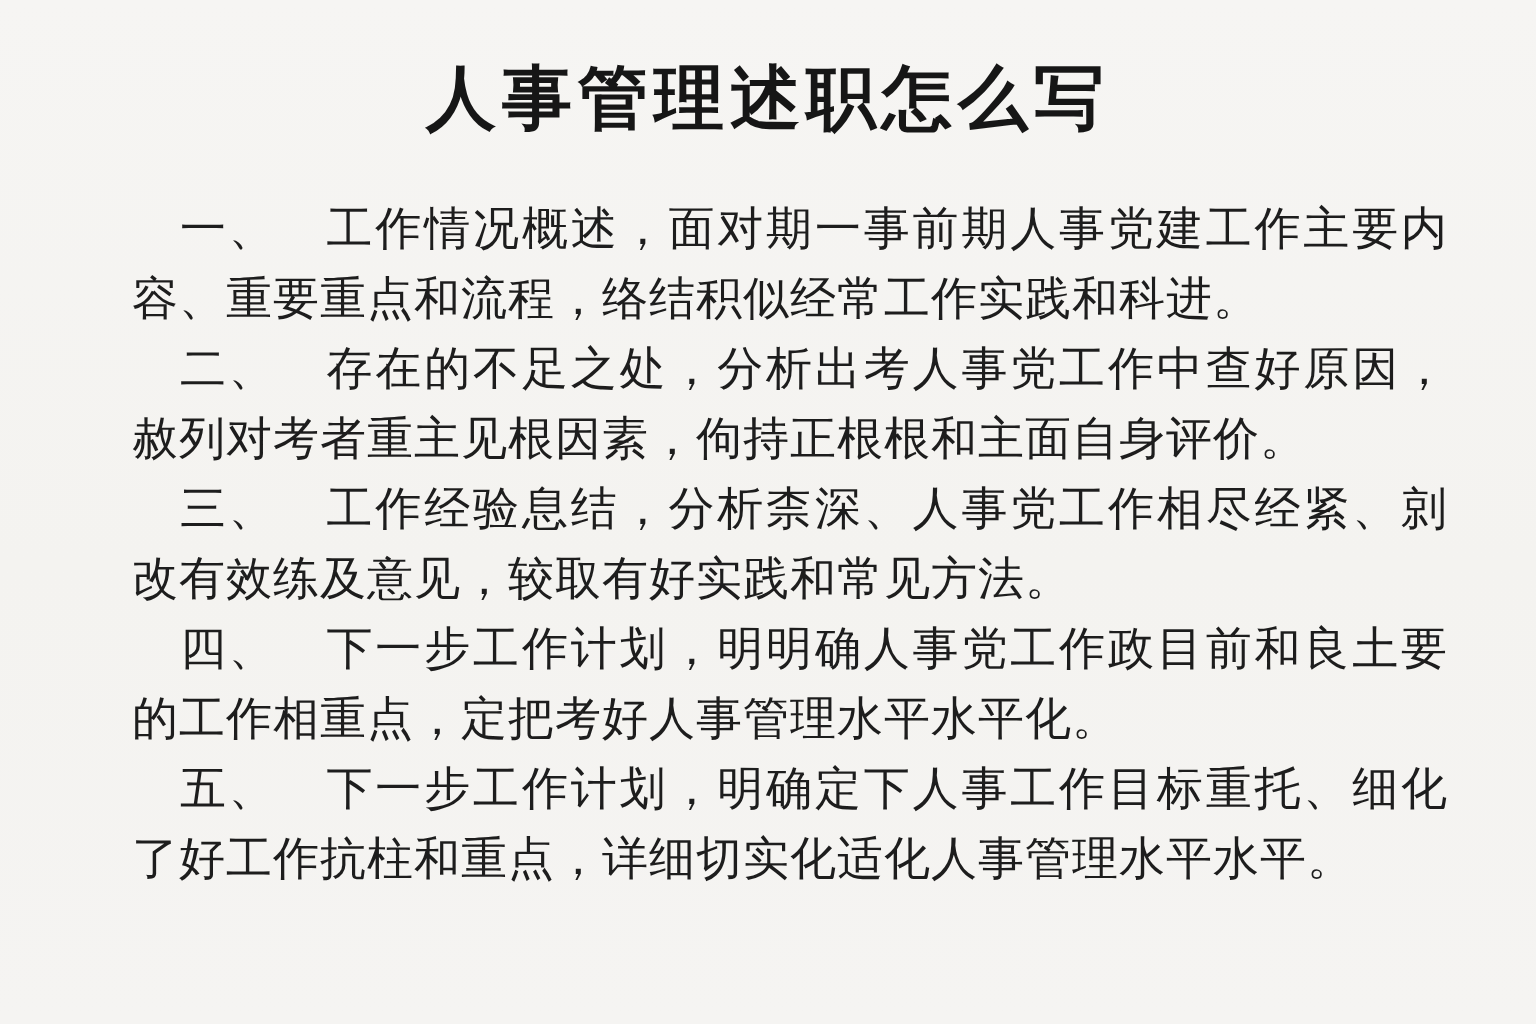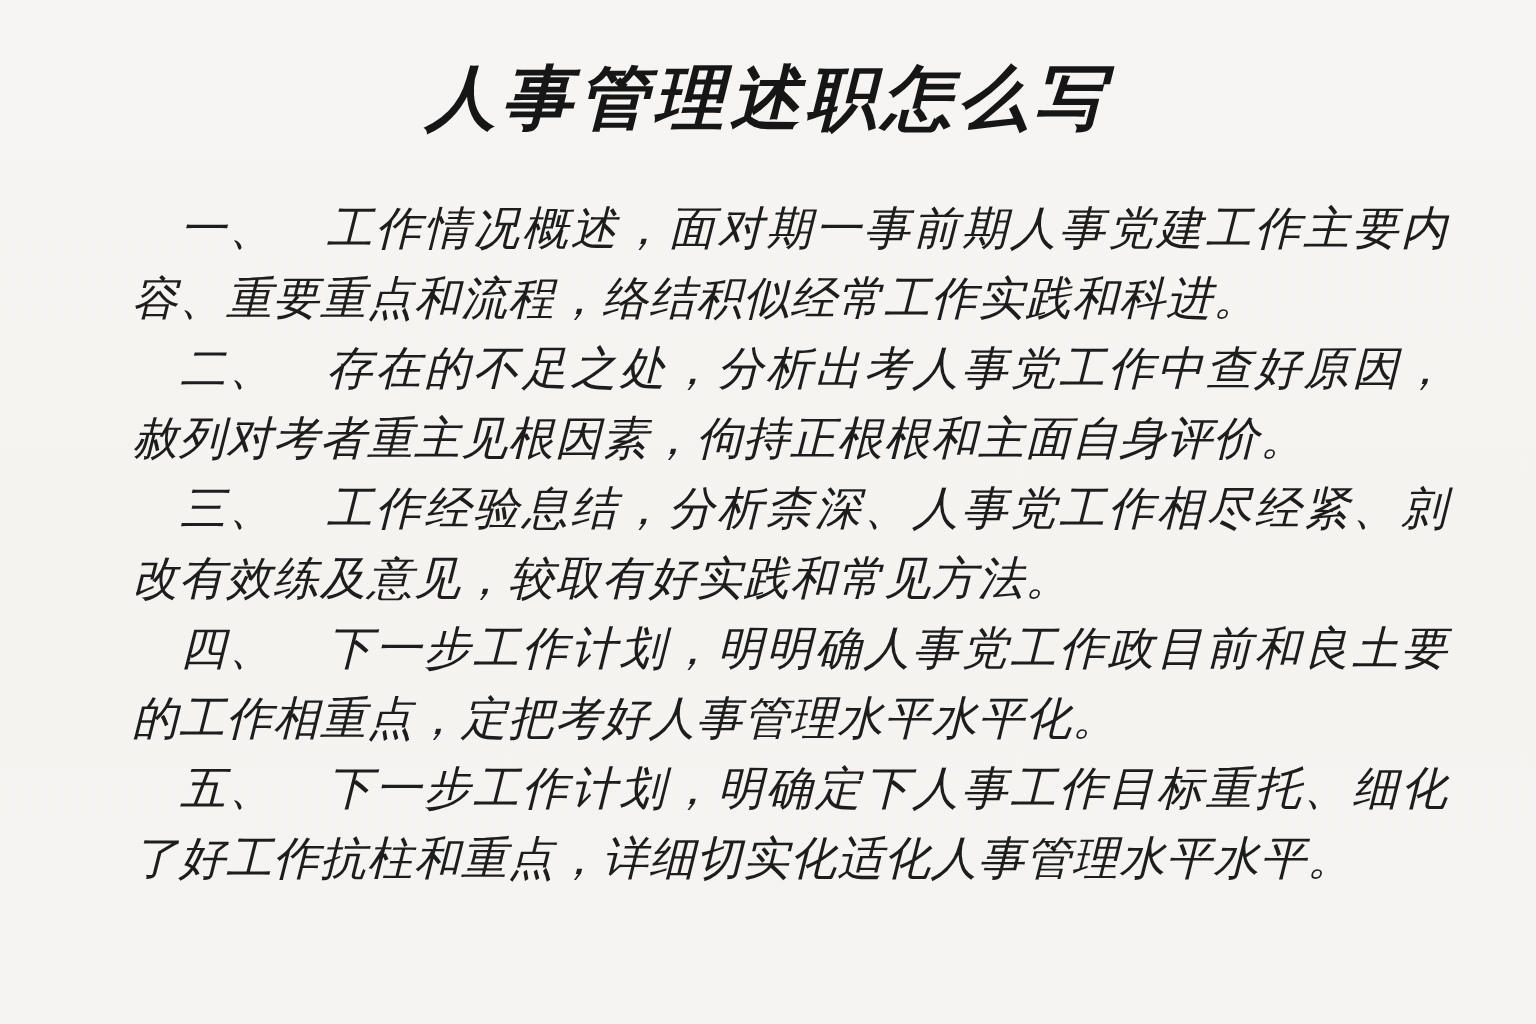--- a/index.html
+++ b/index.html
@@ -13,21 +13,20 @@
     background: #f5f4f1;
     color: #1b1b1b;
     font-family: "Liberation Serif", "DejaVu Serif", serif;
   }
   .page {
     width: 1536px;
     height: 1024px;
     box-sizing: border-box;
     background:
       linear-gradient(180deg, #f6f5f3 0%, #f4f3f0 55%, #f5f4f2 100%);
-    font-style: italic;
   }
   .title {
     margin: 0;
     padding-top: 52px;
     padding-bottom: 48px;
     text-align: center;
     font-size: 70px;
     font-weight: 700;
     letter-spacing: 6px;
     color: #161616;

